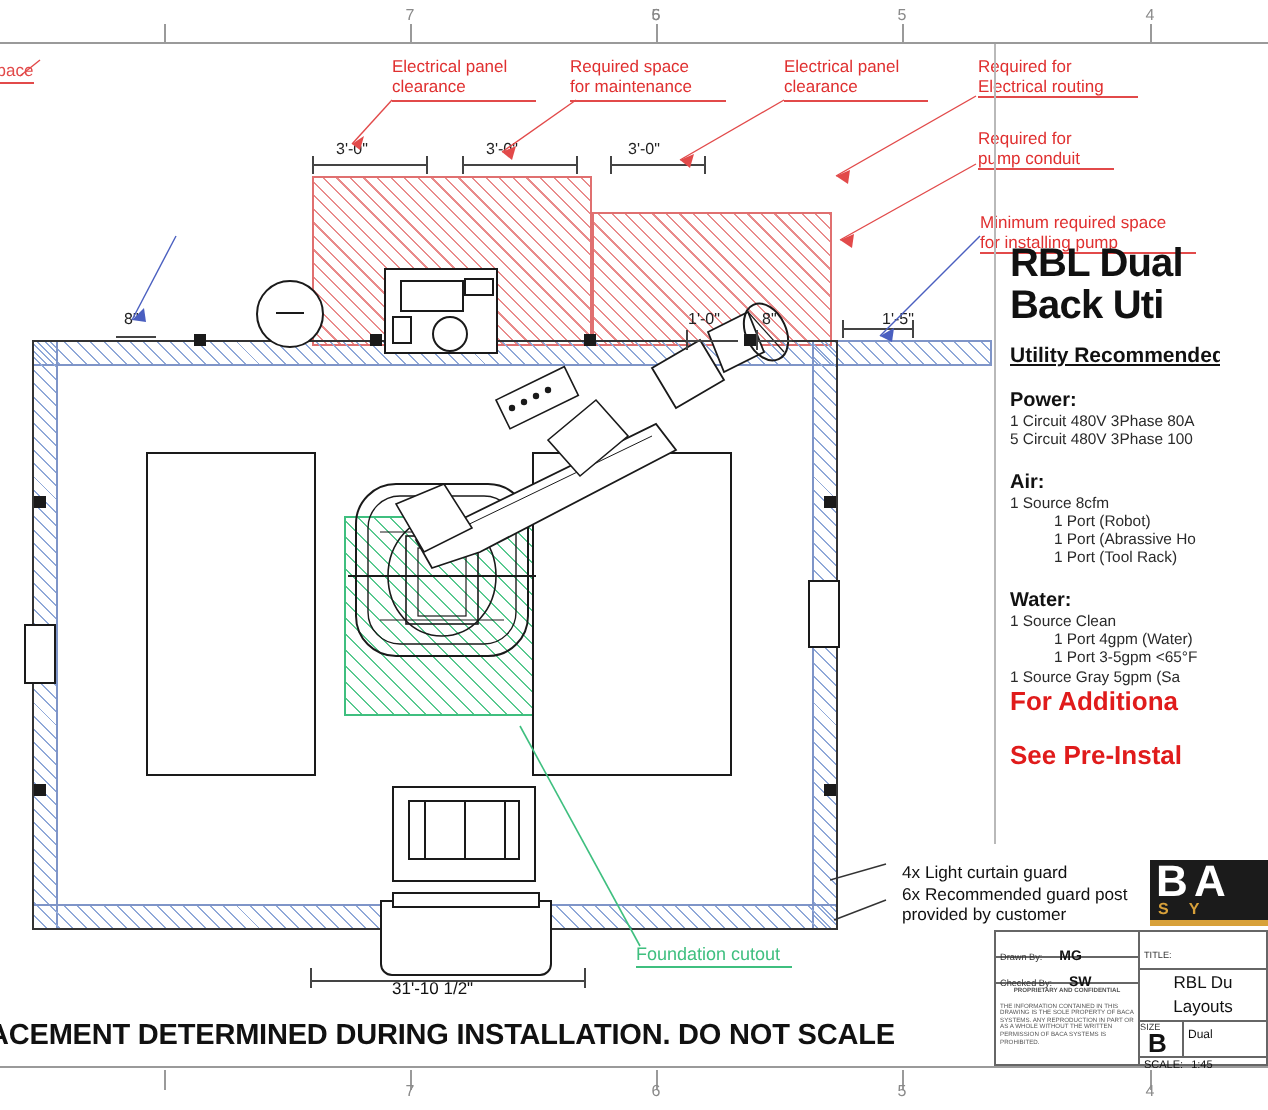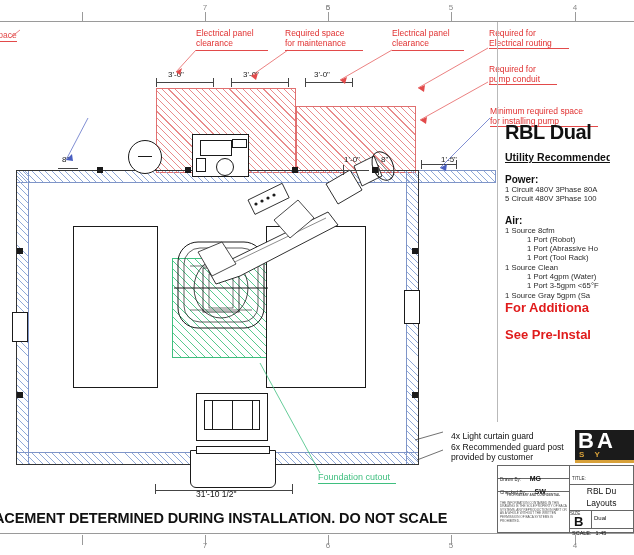--- a/index.html
+++ b/index.html
@@ -358,32 +358,34 @@
 
   <div class="ann green" style="left:318px; top:472px; font-size:9px;">Foundation cutout</div>
   <div class="abs" style="left:318px; top:483px; width:78px; height:0.7px; background:#3fbf7f;"></div>
 
   <div class="ann black" style="left:451px; top:431px; font-size:8.6px;">4x Light curtain guard</div>
   <div class="ann black" style="left:451px; top:442px; font-size:8.6px;">6x Recommended guard post
 provided by customer</div>
 
   <div id="info-panel">
     <div class="title-big">RBL Dual</div>
+    <div class="title-big" style="margin-top:0">Back Uti</div>
     <div class="subtitle">Utility Recommended</div>
 
     <div class="sec-head">Power:</div>
     <div class="sec-line">1 Circuit 480V 3Phase 80A</div>
     <div class="sec-line">5 Circuit 480V 3Phase 100</div>
 
     <div class="sec-head">Air:</div>
     <div class="sec-line">1 Source 8cfm</div>
     <div class="sec-line ind1">1 Port (Robot)</div>
     <div class="sec-line ind1">1 Port (Abrassive Ho</div>
     <div class="sec-line ind1">1 Port (Tool Rack)</div>
 
+    <div class="sec-head">Water:</div>
     <div class="sec-line">1 Source Clean</div>
     <div class="sec-line ind1">1 Port 4gpm (Water)</div>
     <div class="sec-line ind1">1 Port 3-5gpm &lt;65°F</div>
     <div class="sec-line">1 Source Gray 5gpm (Sa</div>
 
     <div class="warn" style="margin-top:0">For Additiona</div>
     <div class="warn">See Pre-Instal</div>
   </div>
 
   <div id="logo">

